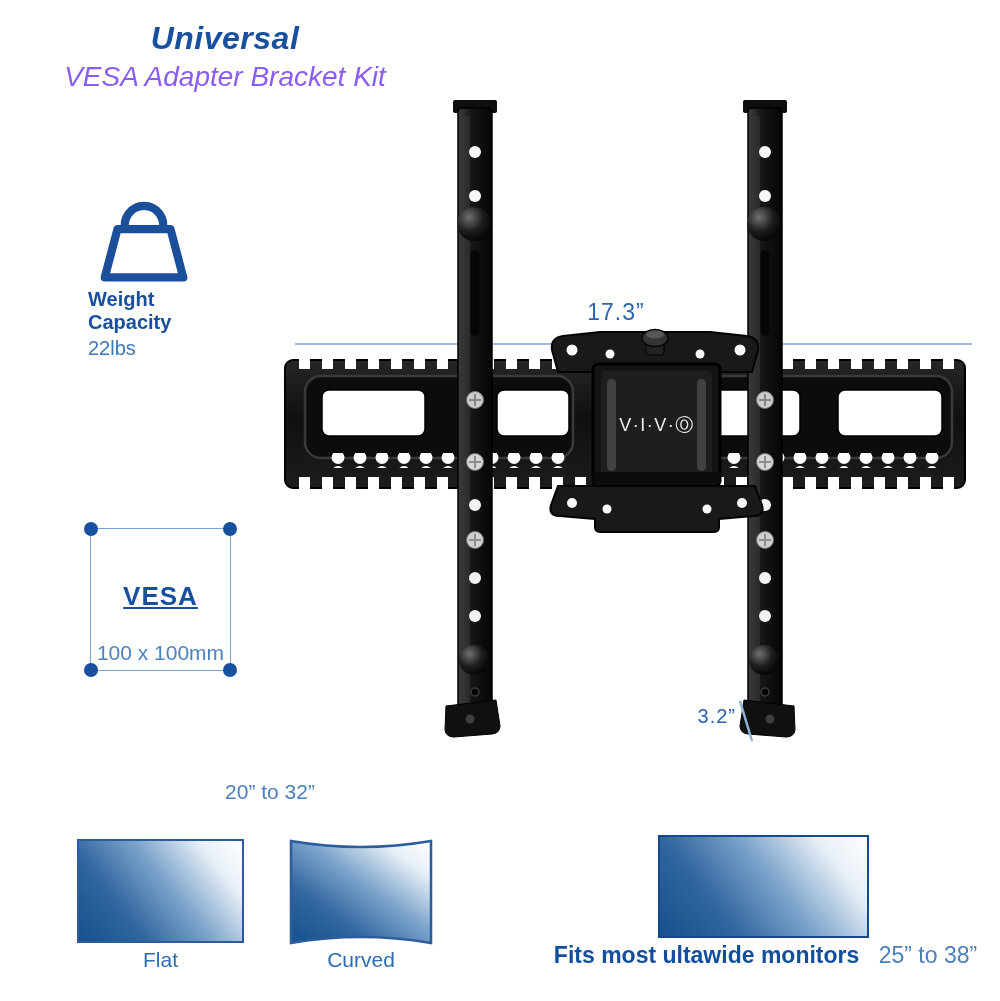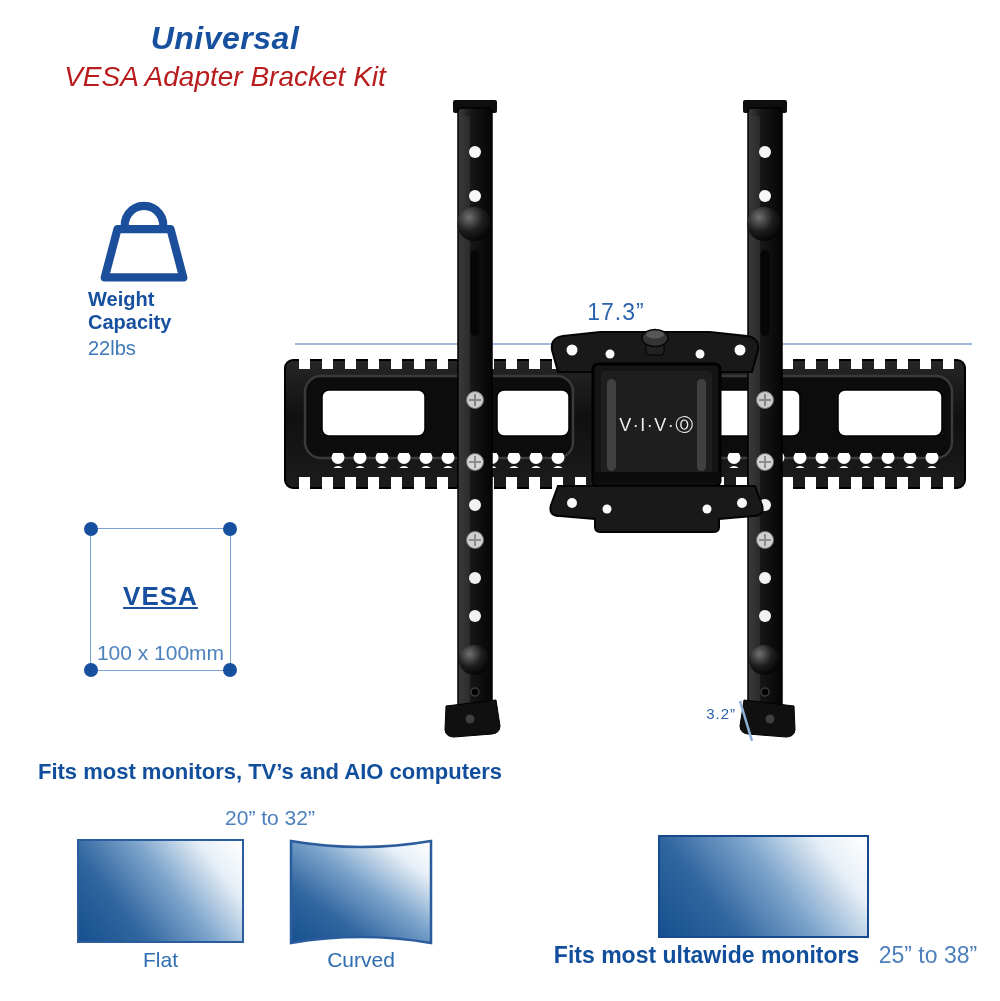--- a/index.html
+++ b/index.html
@@ -3,31 +3,31 @@
 <meta charset="utf-8">
 <style>
   html,body{margin:0;padding:0;background:#ffffff;}
   .canvas{position:relative;width:1000px;height:1001px;background:#ffffff;overflow:hidden;
           font-family:"Liberation Sans",sans-serif;}
   .abs{position:absolute;}
 
   
   .title-block{left:15px;top:20px;width:420px;text-align:center;font-style:italic;}
   .title{font-size:32px;font-weight:bold;color:#17509e;margin:0;letter-spacing:.5px;}
-  .subtitle{font-size:28px;font-weight:400;color:#b91c1c;margin:4px 0 0 0;}
+  .subtitle{font-size:28px;font-weight:400;color:#8b5cf6;margin:4px 0 0 0;}
 
   
   .weight-block{left:88px;top:198px;width:145px;text-align:left;}
   .weight-label{font-size:20px;font-weight:bold;color:#17509e;margin-top:2px;}
   .weight-value{font-size:20px;color:#3e78b6;margin-top:3px;}
 
   
   .dim{color:#2c63ae;letter-spacing:1px;}
   .dim-width{left:556px;top:299px;width:120px;text-align:center;font-size:23px;}
-  .dim-depth{left:660px;top:705px;width:76px;text-align:right;font-size:15px;}
+  .dim-depth{left:660px;top:705px;width:76px;text-align:right;font-size:20px;}
 
   
   .vesa-box{left:90px;top:528px;width:139px;height:141px;border:1.5px solid #7aa3d4;}
   .dot{position:absolute;width:14px;height:14px;border-radius:50%;background:#17509e;}
   .vesa-label{position:absolute;top:52px;width:100%;text-align:center;
               font-size:26px;font-weight:bold;color:#17509e;letter-spacing:1px;text-decoration:underline;}
   .vesa-size{position:absolute;bottom:5px;width:100%;text-align:center;
              font-size:21px;color:#4d82bd;}
 
   
@@ -169,21 +169,20 @@
   <div class="abs vesa-box">
     <span class="dot" style="left:-7px;top:-7px"></span>
     <span class="dot" style="right:-7px;top:-7px"></span>
     <span class="dot" style="left:-7px;bottom:-7px"></span>
     <span class="dot" style="right:-7px;bottom:-7px"></span>
     <div class="vesa-label">VESA</div>
     <div class="vesa-size">100 x 100mm</div>
   </div>
 
   <div class="abs fits-block">
-    <div class="fits-heading">Fits most monitors, TV’s and AIO computers</div>
     <div class="fits-range">20” to 32”</div>
   </div>
 
   <div class="abs screen-flat"></div>
   <div class="abs screen-label flat-label">Flat</div>
 
   <svg class="abs" style="left:289px;top:836px" width="144" height="112" viewBox="0 0 144 112">
     <defs>
       <linearGradient id="curvG" x1="0%" y1="100%" x2="100%" y2="0%">
         <stop offset="0%" stop-color="#16508f"></stop>

